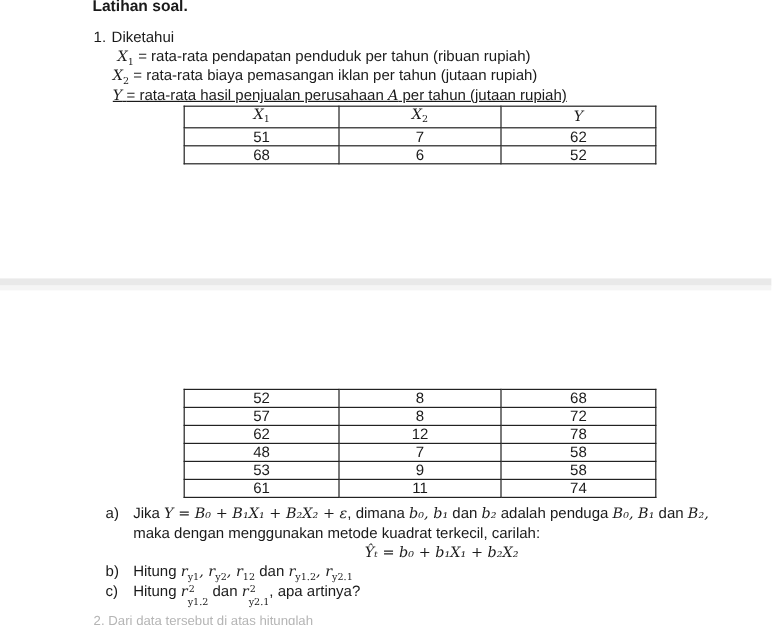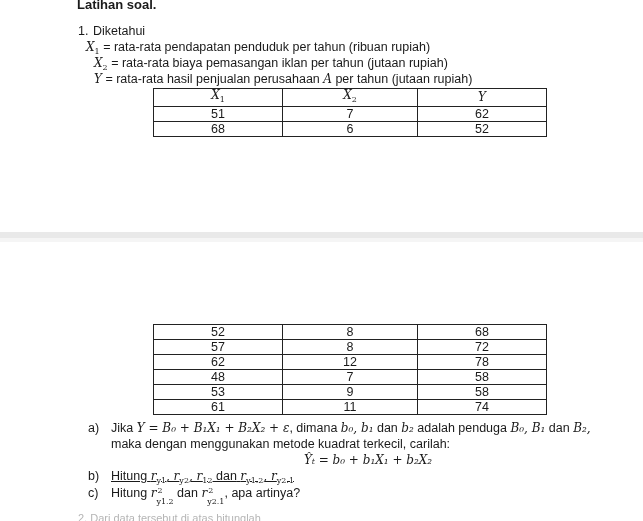--- a/index.html
+++ b/index.html
@@ -30,29 +30,29 @@
   .faint { color: #b5b5b5; }
 </style>
 </head>
 <body>
 
 <div class="abs title">Latihan soal.</div>
 
 <div class="abs" style="left:78px; top:24px;">1.</div>
 <div class="abs" style="left:93px; top:24px;text-align:center;">Diketahui</div>
 
-<div class="abs" style="left:86px; top:40px;">
+<div class="abs" style="left:98px; top:40px;">
   <span class="m"><span>X</span><sub>1</sub></span>
   <span>= rata-rata pendapatan penduduk per tahun (ribuan rupiah)</span>
 </div>
 <div class="abs" style="left:94px; top:56px;text-align:right;">
   <span class="m"><span>X</span><sub>2</sub></span>
   <span>= rata-rata biaya pemasangan iklan per tahun (jutaan rupiah)</span>
 </div>
-<div class="abs" style="left:94px; top:72px;">
+<div class="abs" style="left:94px; top:72px;text-decoration:underline;">
   <span class="m">Y</span>
   <span>= rata-rata hasil penjualan perusahaan </span><span class="m">A</span><span> per tahun (jutaan rupiah)</span>
 </div>
 
 <table class="dt" style="top:88px;">
   <colgroup>
       <col class="c1">
       <col class="c2">
       <col class="c3">
     </colgroup>
@@ -127,21 +127,21 @@
   <span class="m">b₂</span>
   <span>adalah penduga</span>
   <span class="m">B₀, B₁</span>
   <span>dan</span>
   <span class="m">B₂,</span>
 </div>
 <div class="abs" style="left:111px; top:437px;">maka dengan menggunakan metode kuadrat terkecil, carilah:</div>
 <div class="abs m" style="left:304px; top:453px;">Ŷₜ = b₀ + b₁X₁ + b₂X₂</div>
 
 <div class="abs" style="left:88px; top:469px;">b)</div>
-<div class="abs" style="left:111px; top:469px;text-decoration:underline;">
+<div class="abs" style="left:111px; top:469px;">
   <span>Hitung</span>
   <span class="m">r<sub>y1</sub>, r<sub>y2</sub>, r<sub>12</sub></span>
   <span>dan</span>
   <span class="m">r<sub>y1.2</sub>, r<sub>y2.1</sub></span>
 </div>
 
 <div class="abs" style="left:88px; top:486px;">c)</div>
 <div class="abs" style="left:111px; top:486px;text-align:right;">
   <span>Hitung</span>
   <span class="m">r<span class="stack"><span style="position:absolute; top:-8px; left:1px;">2</span><span style="position:relative; top:3px;">y1.2</span></span></span>

